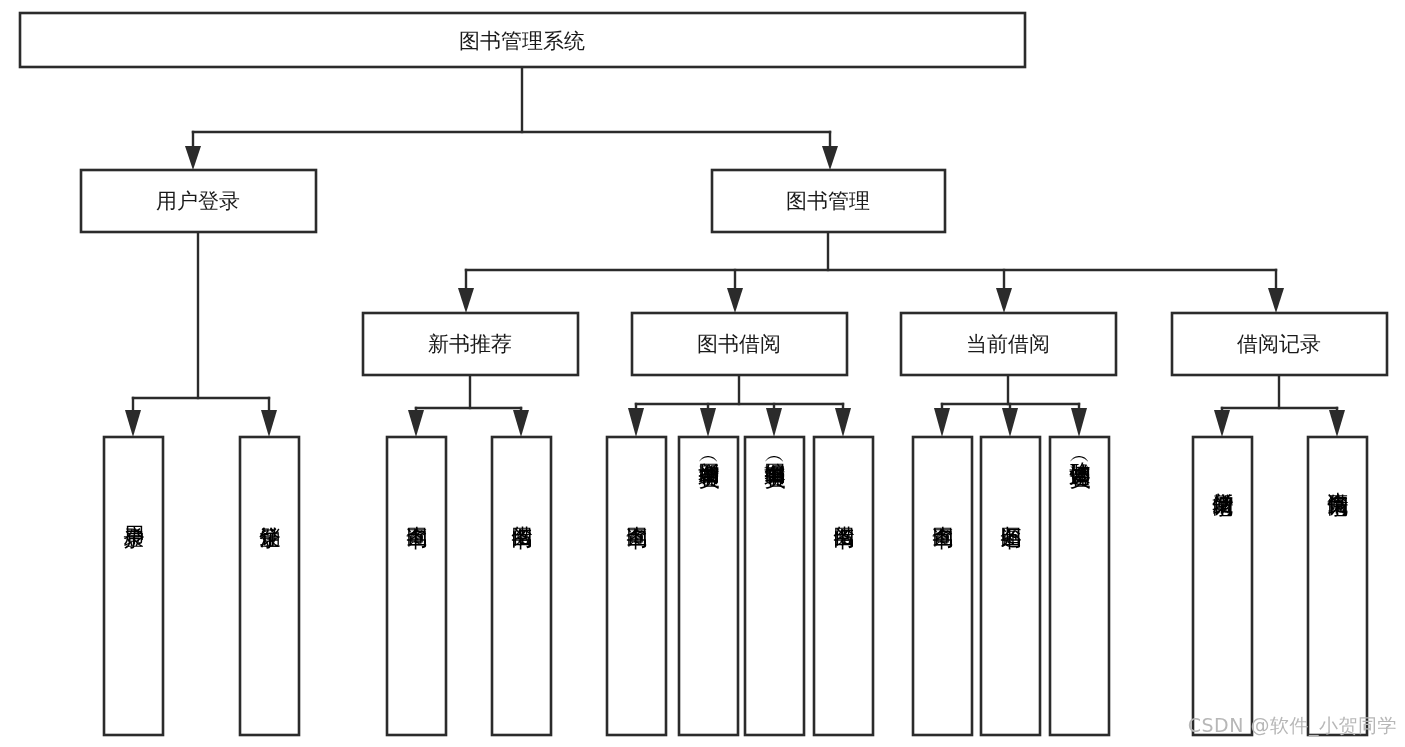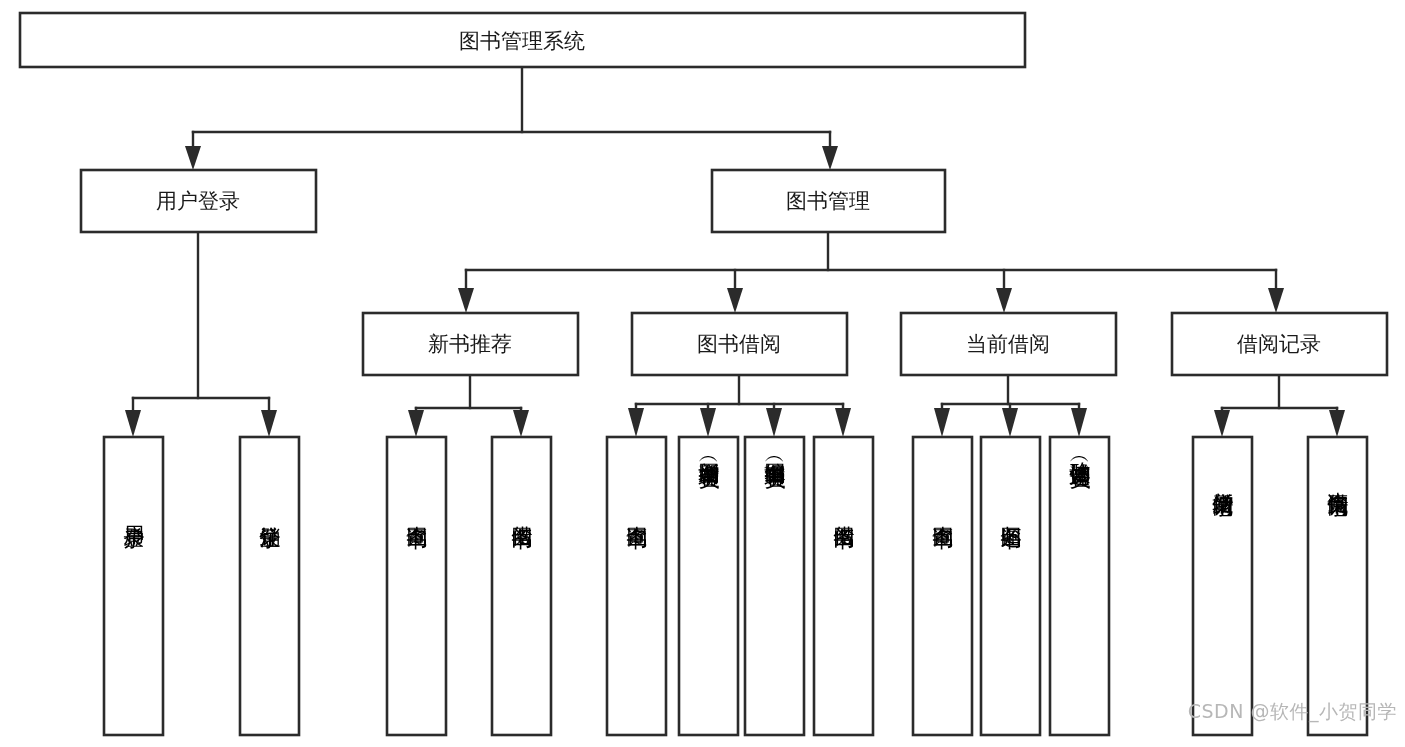--- a/index.html
+++ b/index.html
@@ -62,21 +62,21 @@
   .leaf-text-wrap {
     position: absolute;
     display: flex;
     align-items: flex-start;
     justify-content: center;
     pointer-events: none;
   }
   .watermark {
     position: absolute;
     right: 8px;
-    bottom: 22px;
+    bottom: 8px;
     font-family: "DejaVu Sans", "Liberation Sans", sans-serif;
     font-size: 19px;
     color: #b7b7b7;
     white-space: nowrap;
     letter-spacing: 0.5px;
   }
 </style>
 </head>
 <body>
 

